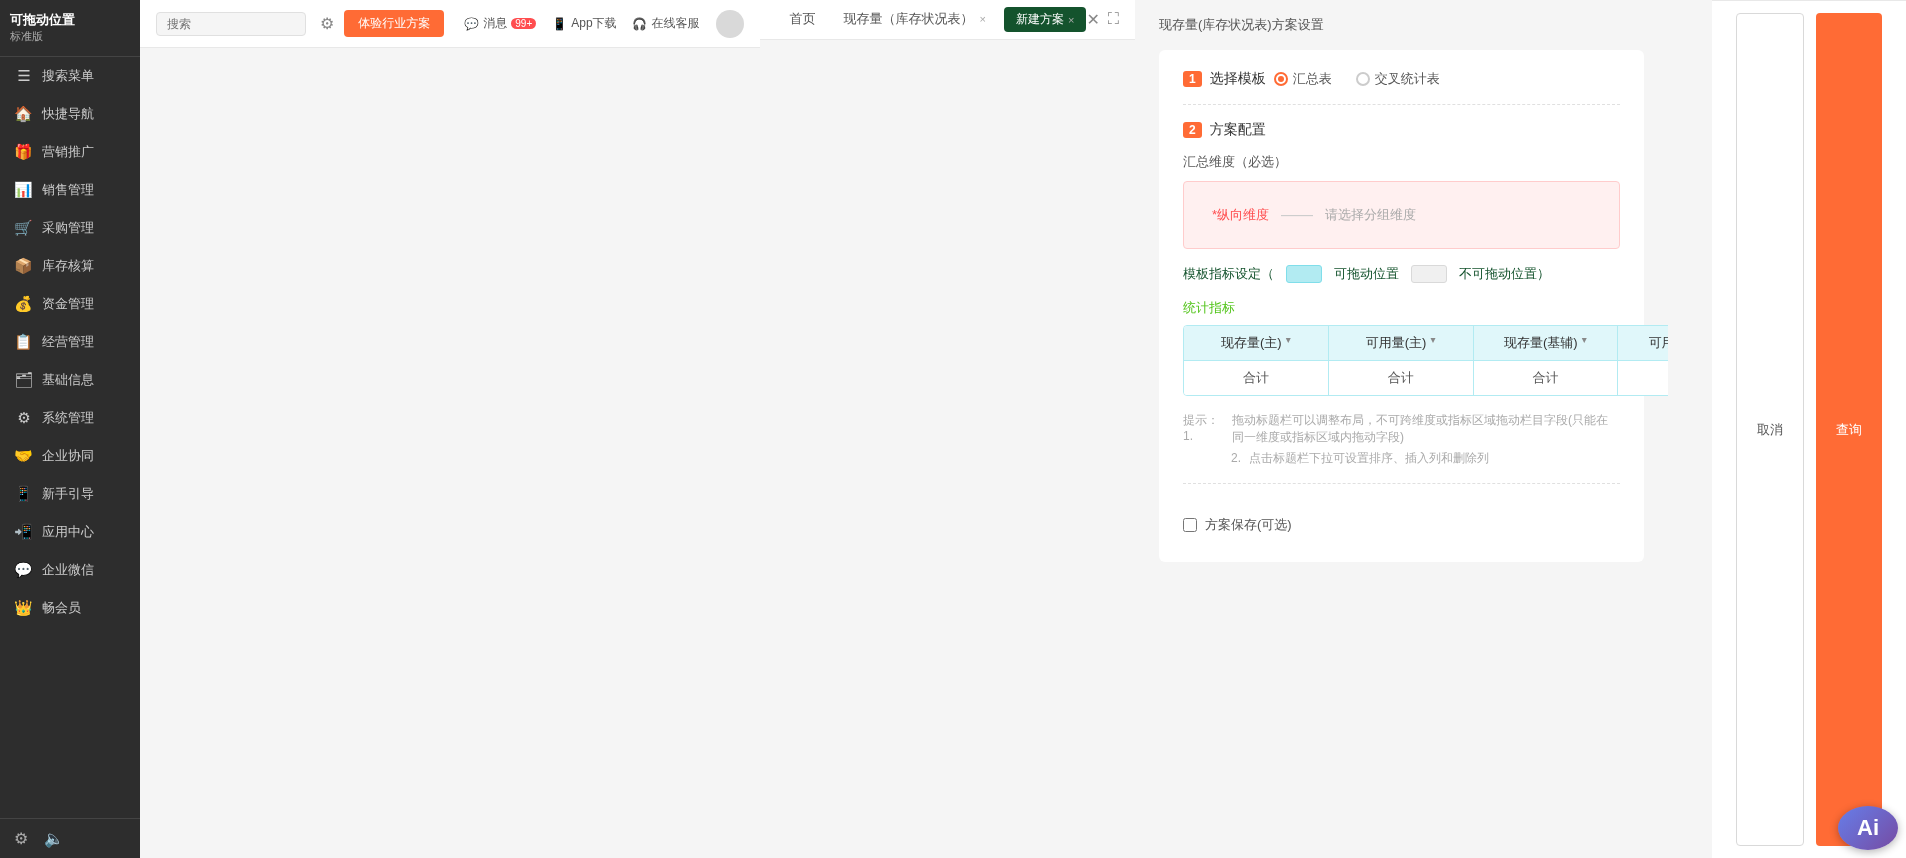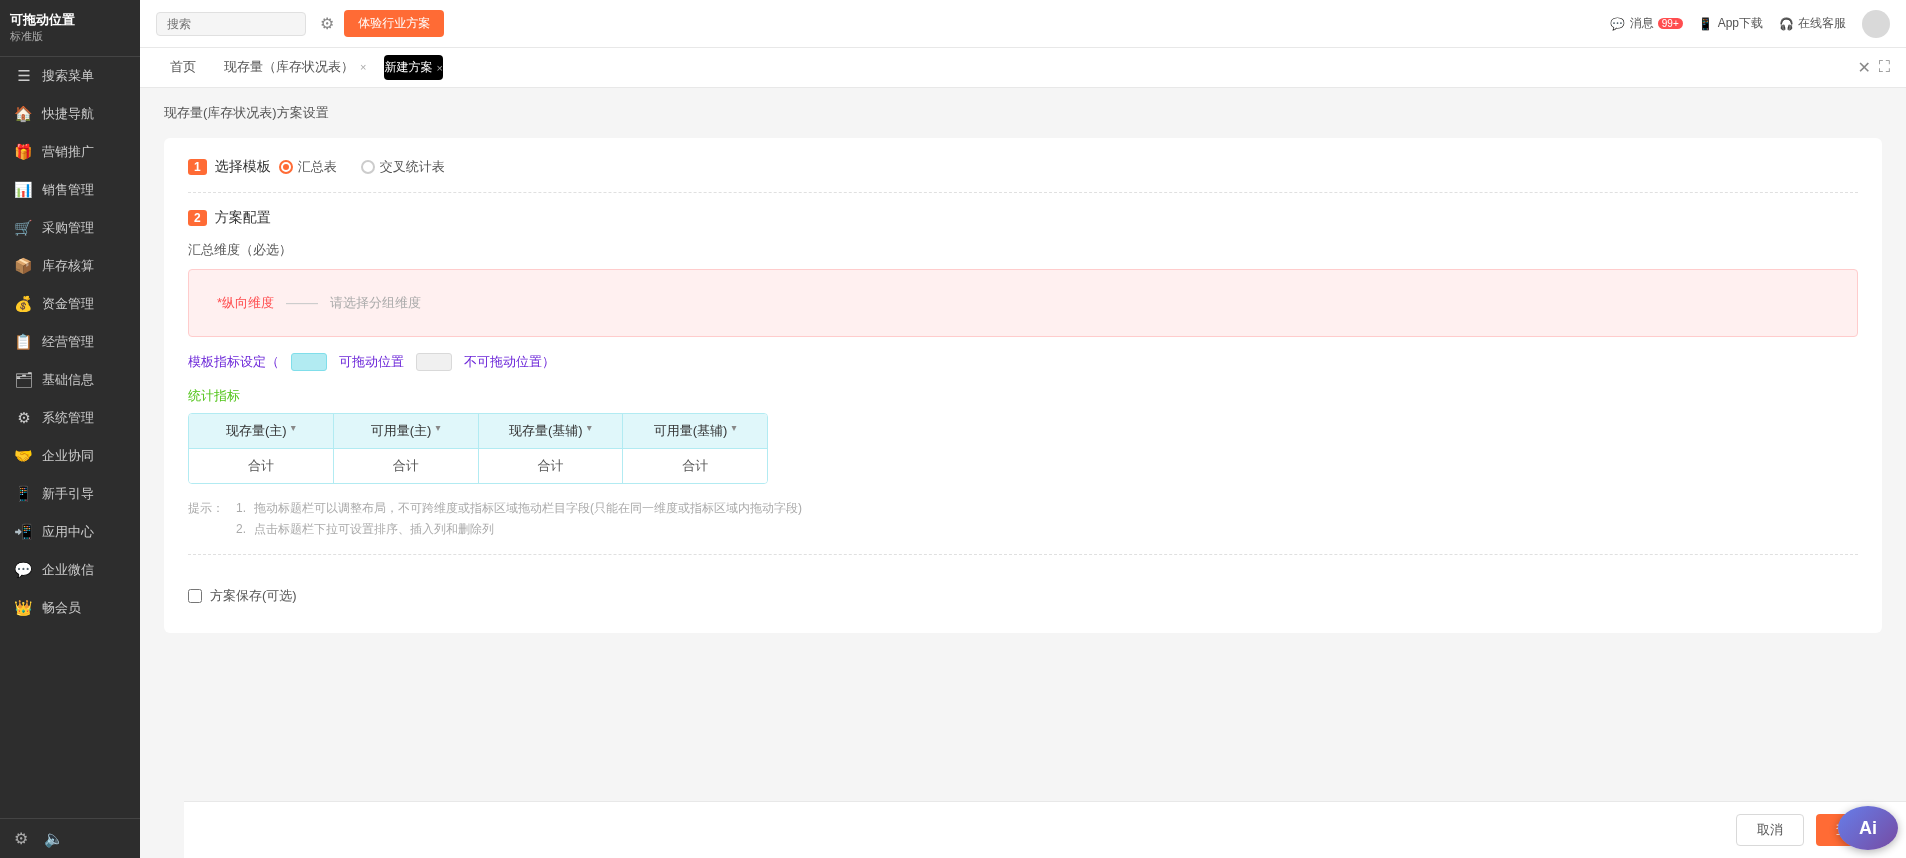--- a/index.html
+++ b/index.html
@@ -49,21 +49,21 @@
       display: flex;
       gap: 16px;
       border-top: 1px solid #444;
     }
     .sidebar-footer span { color: #aaa; cursor: pointer; font-size: 16px; }
 
     
     .main {
       flex: 1;
       display: flex;
-      flex-direction: column;
+      flex-direction: row;
       overflow: hidden;
     }
 
     
     .topbar {
       background: #fff;
       height: 48px;
       display: flex;
       align-items: center;
       padding: 0 16px;
@@ -125,23 +125,23 @@
       padding: 0 14px;
       height: 40px;
       font-size: 13px;
       cursor: pointer;
       color: #555;
       border-bottom: 2px solid transparent;
     }
     .tab.home { color: #555; font-size: 13px; }
     .tab-close { color: #aaa; font-size: 11px; cursor: pointer; }
     .tab-new {
-      background: #000000;
-      color: #fff;
-      padding: 4px 0;
+      background: #14532d;
+      color: #fff;
+      padding: 4px 12px;
       border-radius: 4px;
       font-size: 12px;
       cursor: pointer;
       display: flex;
       align-items: center;
       gap: 4px;
       margin-left: 4px;
     }
     .tabbar-actions { margin-left: auto; display: flex; gap: 8px; }
     .tabbar-actions span { cursor: pointer; color: #888; font-size: 16px; }
@@ -213,21 +213,21 @@
       align-items: center;
       gap: 12px;
       color: #555;
       font-size: 13px;
     }
     .dimension-required { color: #ff4d4f; margin-left: 8px; }
     .dimension-arrow { color: #ccc; font-size: 16px; }
     .dimension-placeholder { color: #aaa; font-size: 13px; text-align: right; }
 
     
-    .template-indicator { display: flex; align-items: center; gap: 12px; margin-bottom: 16px; font-size: 13px; color: #6d28d9; }
+    .template-indicator { display: flex; align-items: center; gap: 12px; margin-bottom: 16px; font-size: 13px; color: #14532d; }
     .indicator-box {
       width: 36px; height: 18px;
       border-radius: 3px;
       background: #b2ebf2;
       border: 1px solid #80deea;
     }
     .indicator-box.disabled {
       background: #f0f0f0;
       border-color: #d9d9d9;
     }
@@ -327,21 +327,21 @@
       right: 8px;
       bottom: 8px;
       background: linear-gradient(135deg, #667eea, #764ba2);
       color: #fff;
       border-radius: 50%;
       width: 60px;
       height: 44px;
       display: flex;
       align-items: center;
       justify-content: center;
-      font-size: 18px;
+      font-size: 22px;
       font-weight: bold;
       cursor: pointer;
       box-shadow: 0 2px 8px rgba(0,0,0,0.3);
     }
   </style>
 </head>
 <body>
 
 <div class="sidebar">
   <div class="sidebar-logo">

